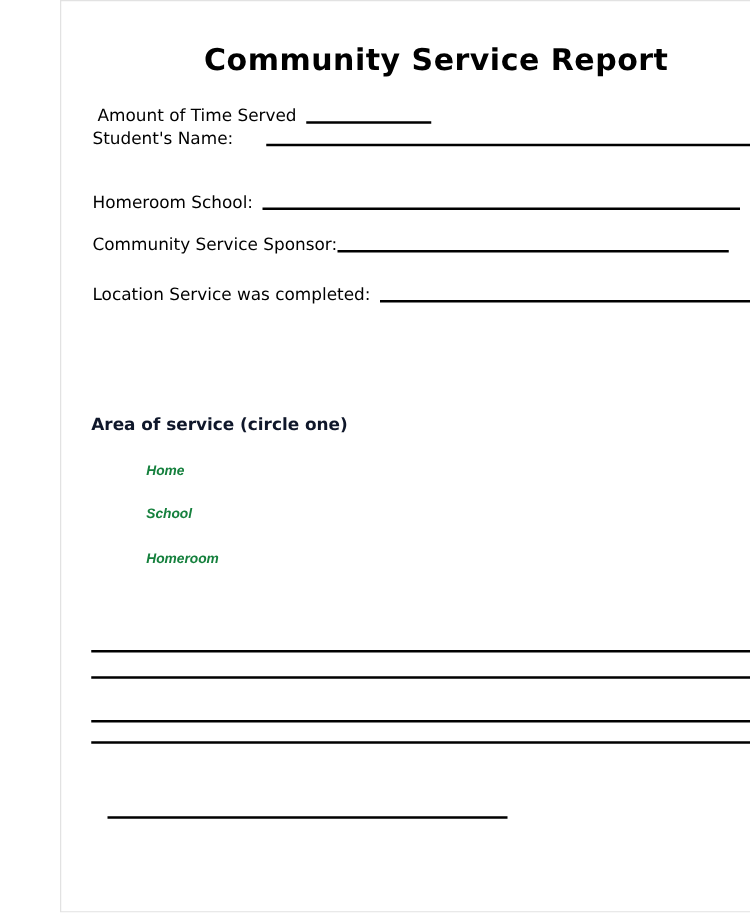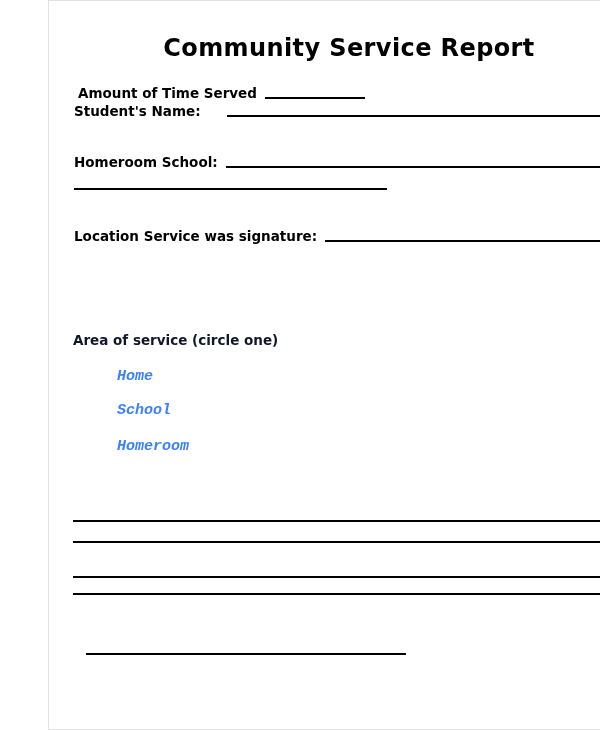--- a/index.html
+++ b/index.html
@@ -39,21 +39,21 @@
 
   
   .field-row {
     position: absolute;
     display: flex;
     align-items: flex-end;
     white-space: nowrap;
     color: #000000;
     font-family: "DejaVu Sans", sans-serif;
     font-size: 13.5px;
-    font-weight: bold;
+    font-weight: normal;
   }
   .field-label {
     display: inline-block;
     line-height: 16px;
   }
   .field-rule {
     display: inline-block;
     border-bottom: 2px solid #000000;
     height: 0;
     margin-bottom: 2px;
@@ -68,23 +68,23 @@
     font-family: "DejaVu Sans", sans-serif;
     font-size: 13.5px;
     font-weight: bold;
     line-height: 16px;
   }
 
   
   .option-item {
     position: absolute;
     white-space: nowrap;
-    color: #3b82f6;
-    font-family: Liberation Mono, monospace;
-    font-size: 15px;
+    color: #15803d;
+    font-family: Liberation Sans, sans-serif;
+    font-size: 11px;
     font-style: italic;
     font-weight: bold;
     line-height: 16px;
   }
 
   
   .write-rule {
     position: absolute;
     height: 0;
     border-bottom: 2px solid #000000;
@@ -108,25 +108,26 @@
     <span class="field-rule" id="rule-student" style="width: 430px;"></span>
   </div>
 
   <div class="field-row" style="left:25px; top:153px;">
     <span class="field-label">Homeroom School:</span>
     <span class="gap-md"></span>
     <span class="field-rule" id="rule-homeroom" style="width: 382px;"></span>
   </div>
 
   <div class="field-row" style="left:25px; top:187px;">
+    <span class="field-label">Community Service Sponsor:</span>
     <span class="field-rule" id="rule-sponsor" style="width: 313px;"></span>
   </div>
 
   <div class="field-row" style="left:25px; top:227px;">
-    <span class="field-label">Location Service was signature:</span>
+    <span class="field-label">Location Service was completed:</span>
     <span class="gap-md"></span>
     <span class="field-rule" id="rule-location" style="width: 297px;"></span>
   </div>
 
 
   <div class="section-head" style="left:24px; top:331px;">Area of service (circle one)</div>
 
   <div class="option-item" style="left:68px; top:368px;">Home</div>
 
   <div class="option-item" style="left:68px; top:402px;">School</div>

